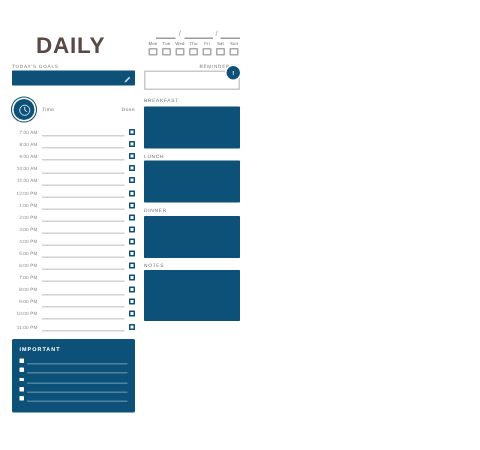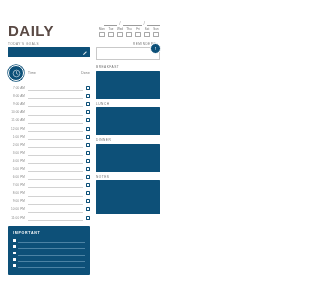--- a/index.html
+++ b/index.html
@@ -13,21 +13,21 @@
   .page{
     position:absolute;inset:0;
     background:#ffffff;
     padding:0;
   }
 
   
   .header{
     display:flex;align-items:flex-end;justify-content:space-between;
     padding:10px 8px 0 8px;
-    height:38px;box-sizing:border-box;
+    height:38px;box-sizing:border-box;margin-left:16px;
   }
   .title-block{line-height:0.92;}
   .title-line{
     font-size:15px;font-weight:bold;letter-spacing:0.5px;
     color:#5a4a45;display:block;
   }
   .daysbar{display:flex;flex-direction:column;align-items:flex-end;padding-bottom:1px;}
   .dateline{
     display:flex;align-items:flex-end;gap:2px;margin-bottom:1px;
     height:7px;

